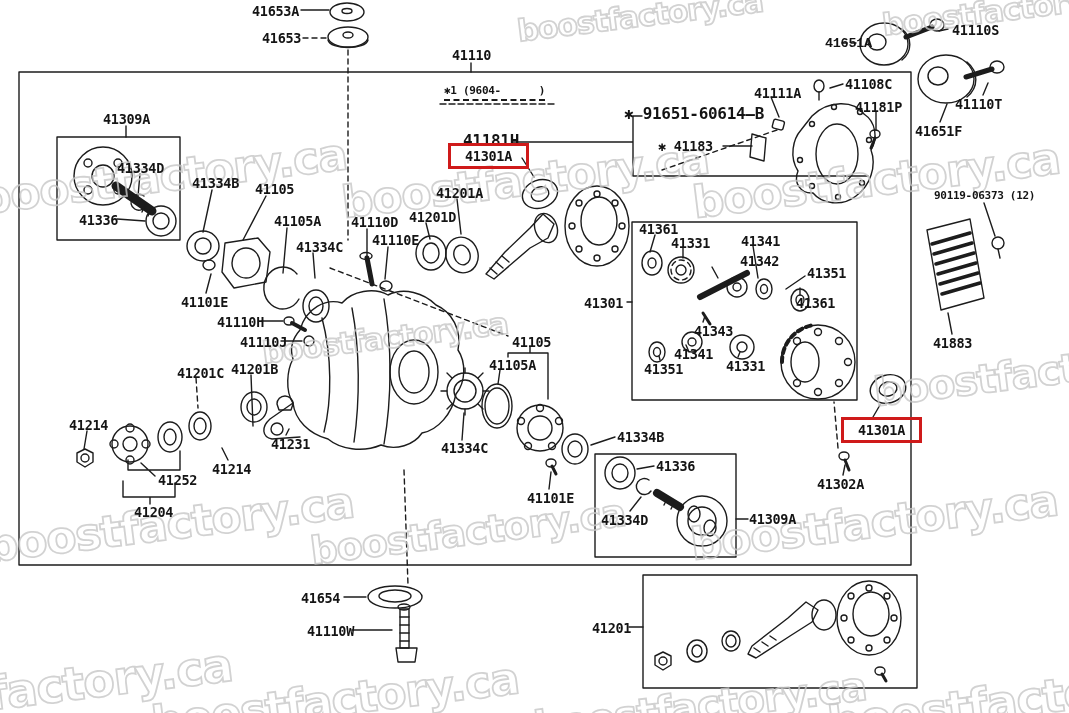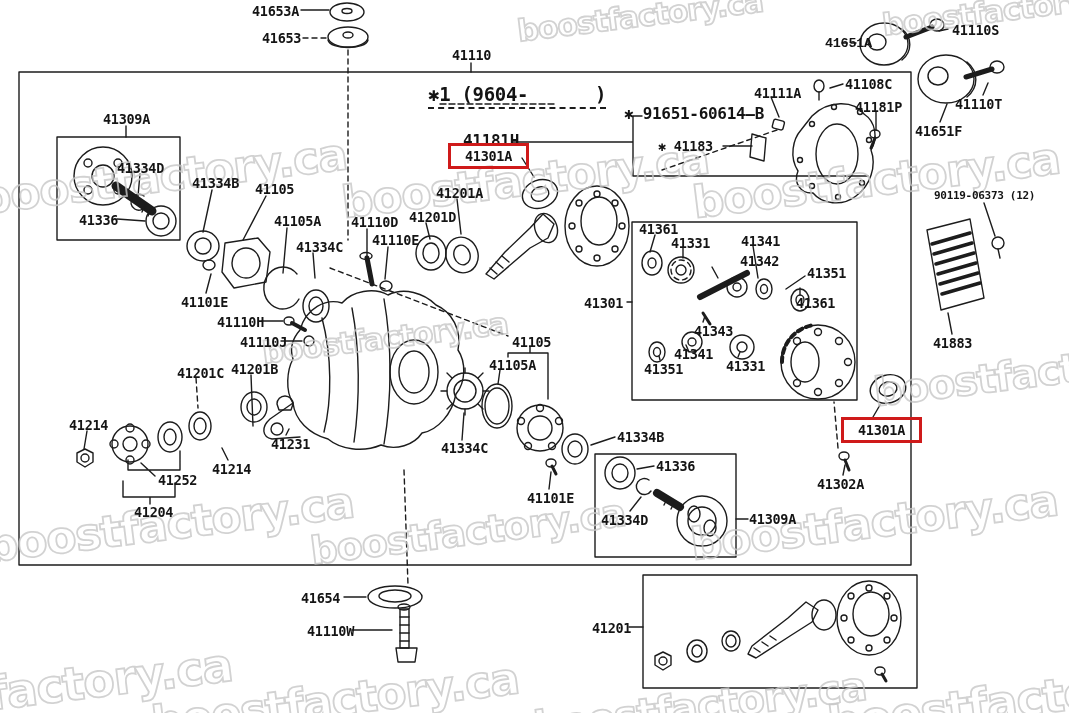--- a/index.html
+++ b/index.html
@@ -334,21 +334,21 @@
     <div class="plabel" style="left: 845px; top: 77px;">41108C</div>
     <div class="plabel" style="left: 754px; top: 86px;">41111A</div>
     <div class="plabel" style="left: 855px; top: 100px;">41181P</div>
     <div class="plabel" style="left: 955px; top: 97px;">41110T</div>
     <div class="plabel" style="left: 915px; top: 124px;">41651F</div>
     <div class="plabel" style="left: 624px; top: 106px; font-size: 16px;">✱ 91651-60614–B</div>
     <div class="plabel" style="left: 463px; top: 133px; font-size: 16px;">41181H</div>
     <div class="plabel" style="left: 658px; top: 139px;">✱ 41183</div>
     <div class="plabel" style="left: 934px; top: 190px; font-size: 11px;">90119-06373 (12)</div>
     <div class="plabel" style="left: 933px; top: 336px;">41883</div>
-    <div class="plabel note" style="left: 428px; top: 85px; font-size: 19px;">✱1 (9604-      )</div>
+    <div class="plabel note" style="left: 444px; top: 85px; font-size: 11px;">✱1 (9604-      )</div>
     <div class="plabel" style="left: 103px; top: 112px;">41309A</div>
     <div class="plabel" style="left: 117px; top: 161px;">41334D</div>
     <div class="plabel" style="left: 79px; top: 213px;">41336</div>
     <div class="plabel" style="left: 192px; top: 176px;">41334B</div>
     <div class="plabel" style="left: 255px; top: 182px;">41105</div>
     <div class="plabel" style="left: 274px; top: 214px;">41105A</div>
     <div class="plabel" style="left: 296px; top: 240px;">41334C</div>
     <div class="plabel" style="left: 351px; top: 215px;">41110D</div>
     <div class="plabel" style="left: 372px; top: 233px;">41110E</div>
     <div class="plabel" style="left: 409px; top: 210px;">41201D</div>

